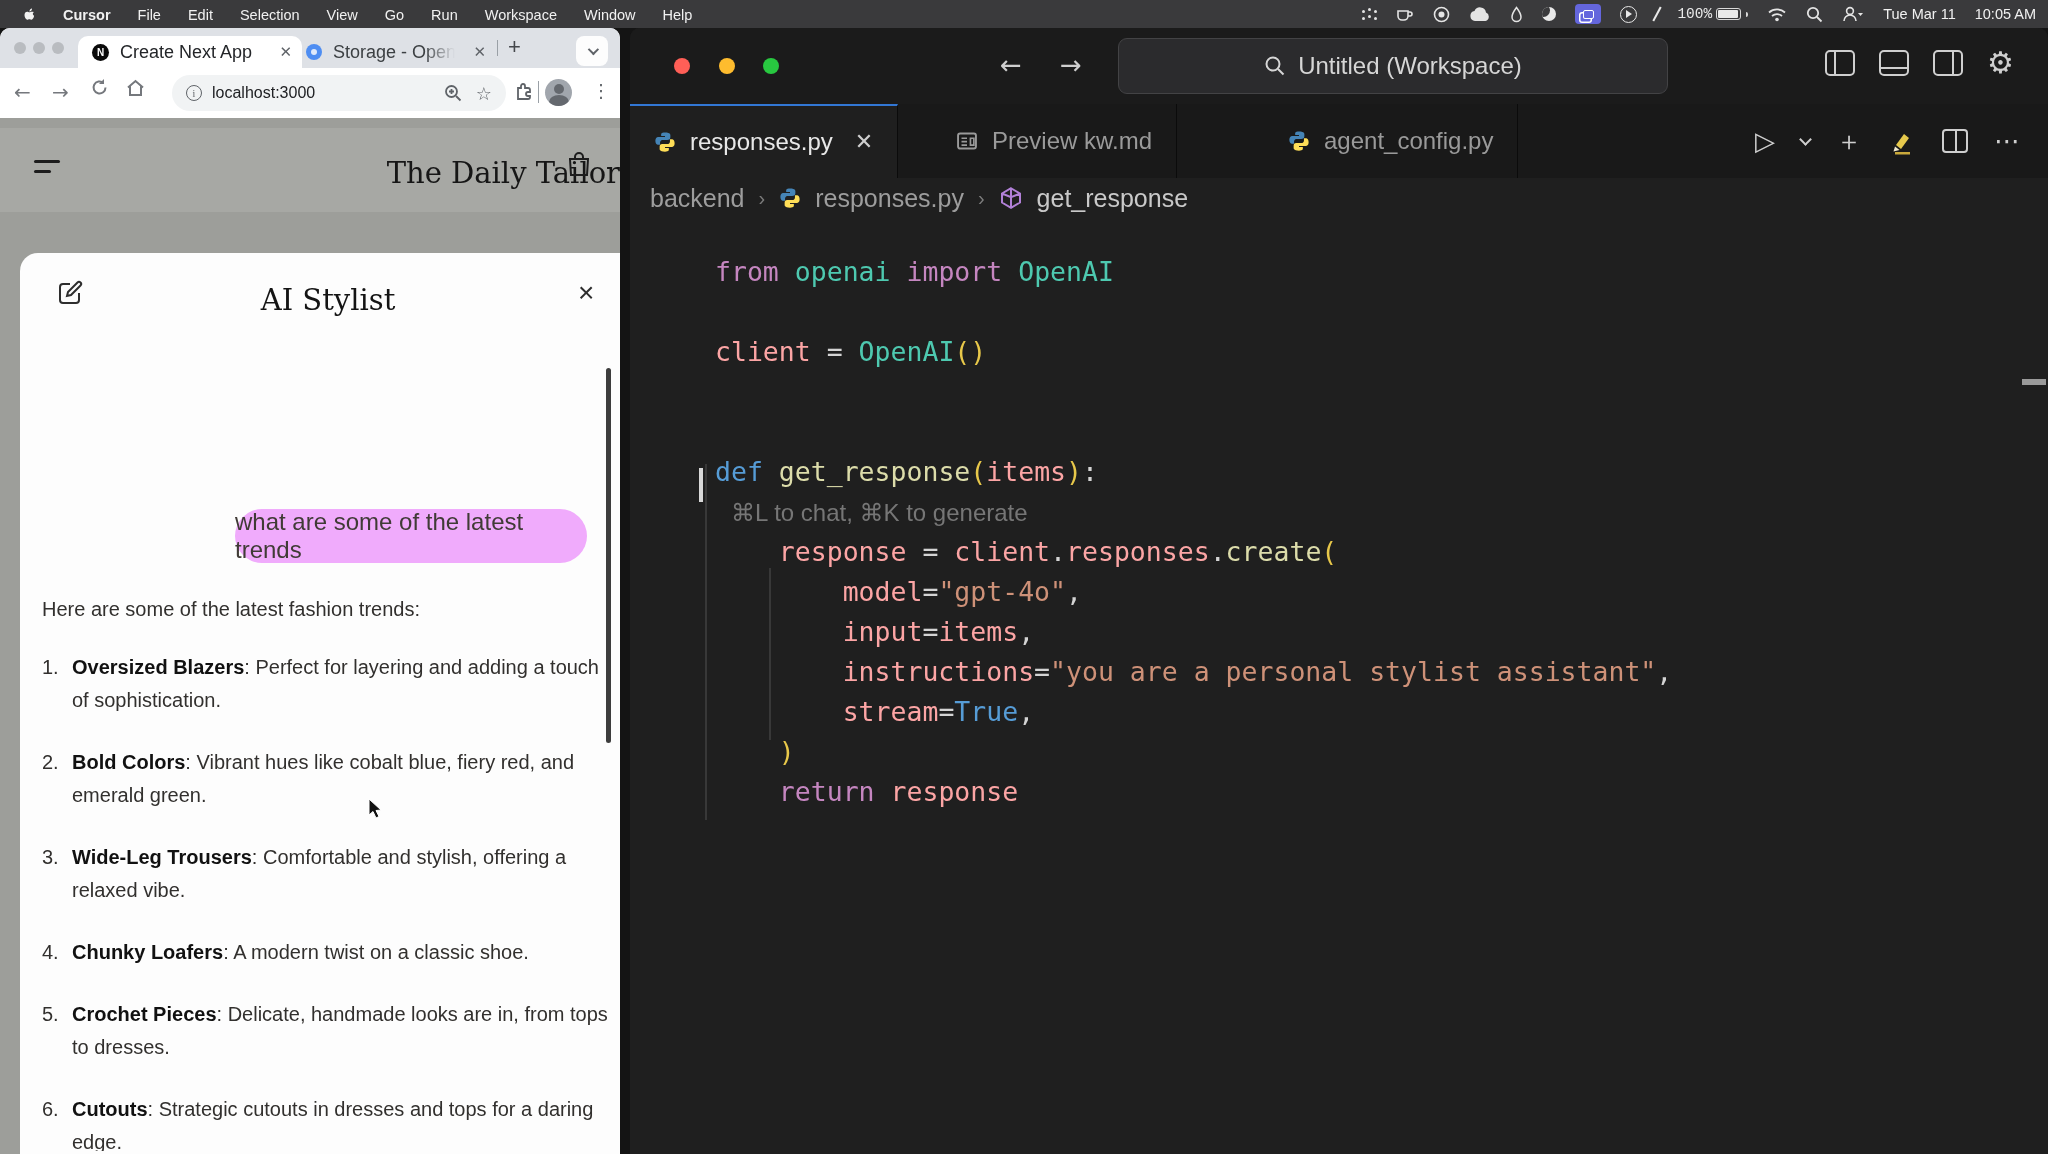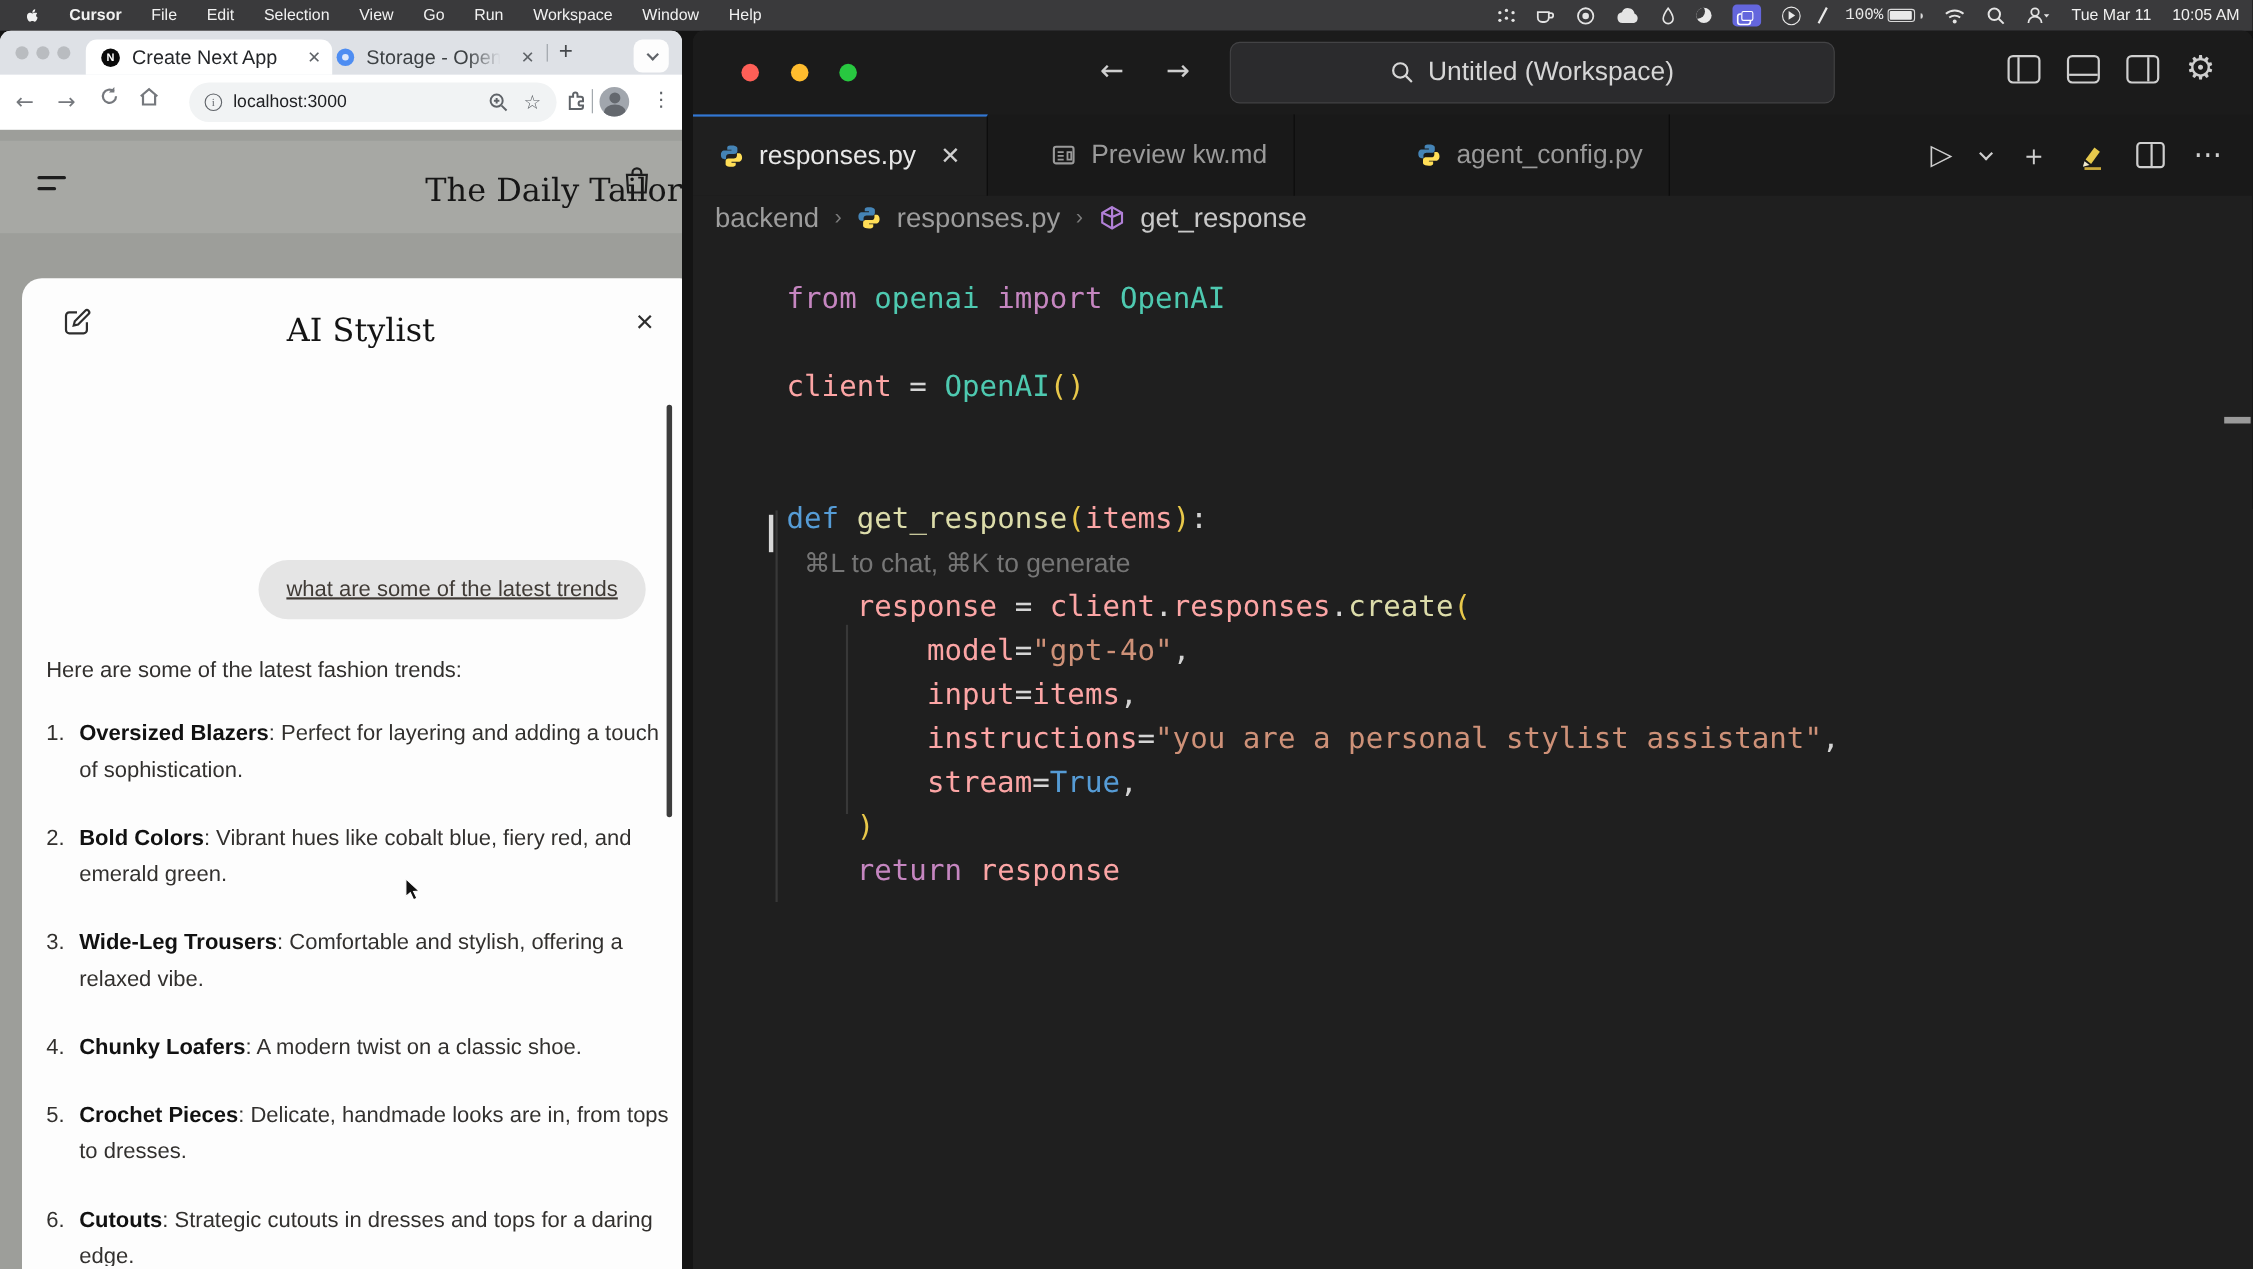--- a/index.html
+++ b/index.html
@@ -4,21 +4,21 @@
 <style>
   * { margin:0; padding:0; box-sizing:border-box; }
   html,body { background:#0e0e0e; }
   .screen { position:relative; width:2048px; height:1154px; overflow:hidden;
             background:#141414; font-family:"Liberation Sans", sans-serif; }
   .abs { position:absolute; }
 
   
   .menubar { position:absolute; left:0; top:0; width:2048px; height:28px;
              background:#3a3a3c; display:flex; align-items:center; color:#f1f1f1; }
-  .menubar-left { display:flex; align-items:center; gap:27px; padding-left:20px; }
+  .menubar-left { display:flex; align-items:flex-end; gap:27px; padding-left:20px; }
   .menubar-left .mi { font-size:14.5px; color:#f1f1f1; }
   .menubar-left .mi.app { font-weight:bold; }
   .apple-icon { display:inline-flex; width:16px; height:17px; }
   .menubar-right { position:absolute; right:12px; top:0; height:28px;
                    display:flex; align-items:center; gap:19px; }
   .stat { display:inline-flex; align-items:center; color:#e9e9e9; font-size:14.5px; }
   .dotgrid { width:15px; height:13px; position:relative; }
   .dotgrid span { position:absolute; width:3px; height:3px; border-radius:50%; background:#e4e4e4; }
   .crescent { width:14px; height:14px; border-radius:50%; background:#e9e9e9; position:relative; overflow:hidden; }
   .crescent::after { content:""; position:absolute; left:-5px; top:-3px; width:13px; height:13px;
@@ -81,23 +81,23 @@
   .site-header { position:absolute; left:0; top:10px; width:620px; height:84px; background:#a7a8a4; }
   .hamburger span { position:absolute; height:2.5px; background:#1d1d1d; border-radius:2px; }
   .site-title { position:absolute; left:0; right:0; text-align:right; top:28px;
                 font-family:"DejaVu Serif","Liberation Serif",serif; font-size:29px; color:#161616; }
   .sheet { position:absolute; left:20px; top:135px; width:616px; height:901px; background:#fdfdfd;
            border-radius:18px 18px 0 0; }
   .panel-title { position:absolute; left:0; right:0; top:30px; text-align:center;
                  font-family:"DejaVu Serif","Liberation Serif",serif; font-size:29px; color:#141414; }
   .close-x { position:absolute; left:558px; top:26px; font-size:28px; color:#2e2e2e; line-height:1; }
   .chat-text { color:#32302e; font-size:20px; line-height:33px; }
-  .bubble { position:absolute; left:215px; top:256px; width:352px; height:54px; background:#e5e5e5;
+  .bubble { position:absolute; left:215px; top:256px; width:352px; height:54px; background:#f0abfc;
             border-radius:27px; display:flex; align-items:center; justify-content:center;
-            font-size:20px; color:#403b36;text-decoration:underline; }
+            font-size:24px; color:#403b36; }
   .trend { display:flex; margin-bottom:29px; font-size:20px; line-height:33px; color:#32302e; }
   .trend .num { width:30px; flex:none; }
   .trend b { color:#111; }
   .panel-scrollbar { position:absolute; left:606px; top:250px; width:5px; height:375px; background:#3d3d3d; border-radius:3px; }
 
   
   .cursor-arrow { position:absolute; left:368px; top:770px; width:15px; height:22px; z-index:50; }
 
   
   .editor { position:absolute; left:630px; top:28px; width:1418px; height:1126px;

